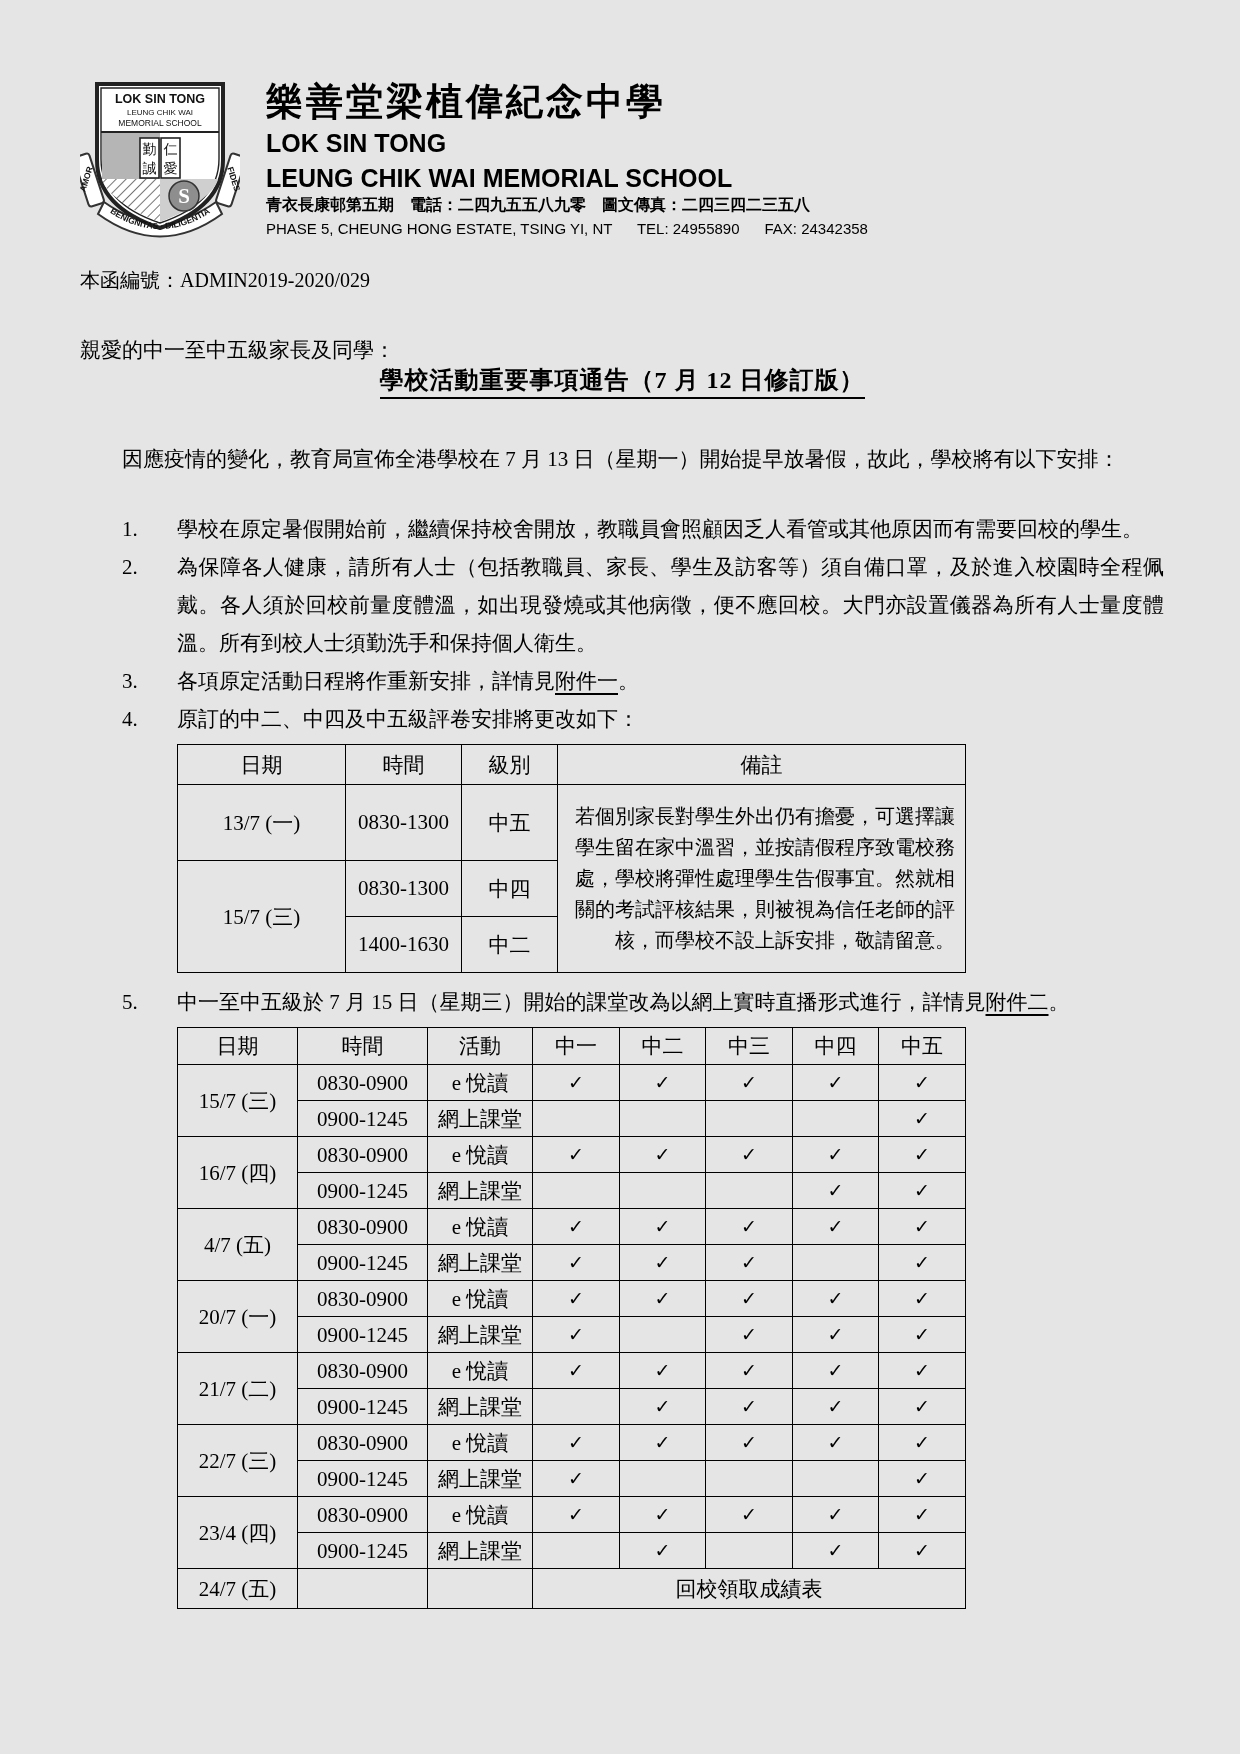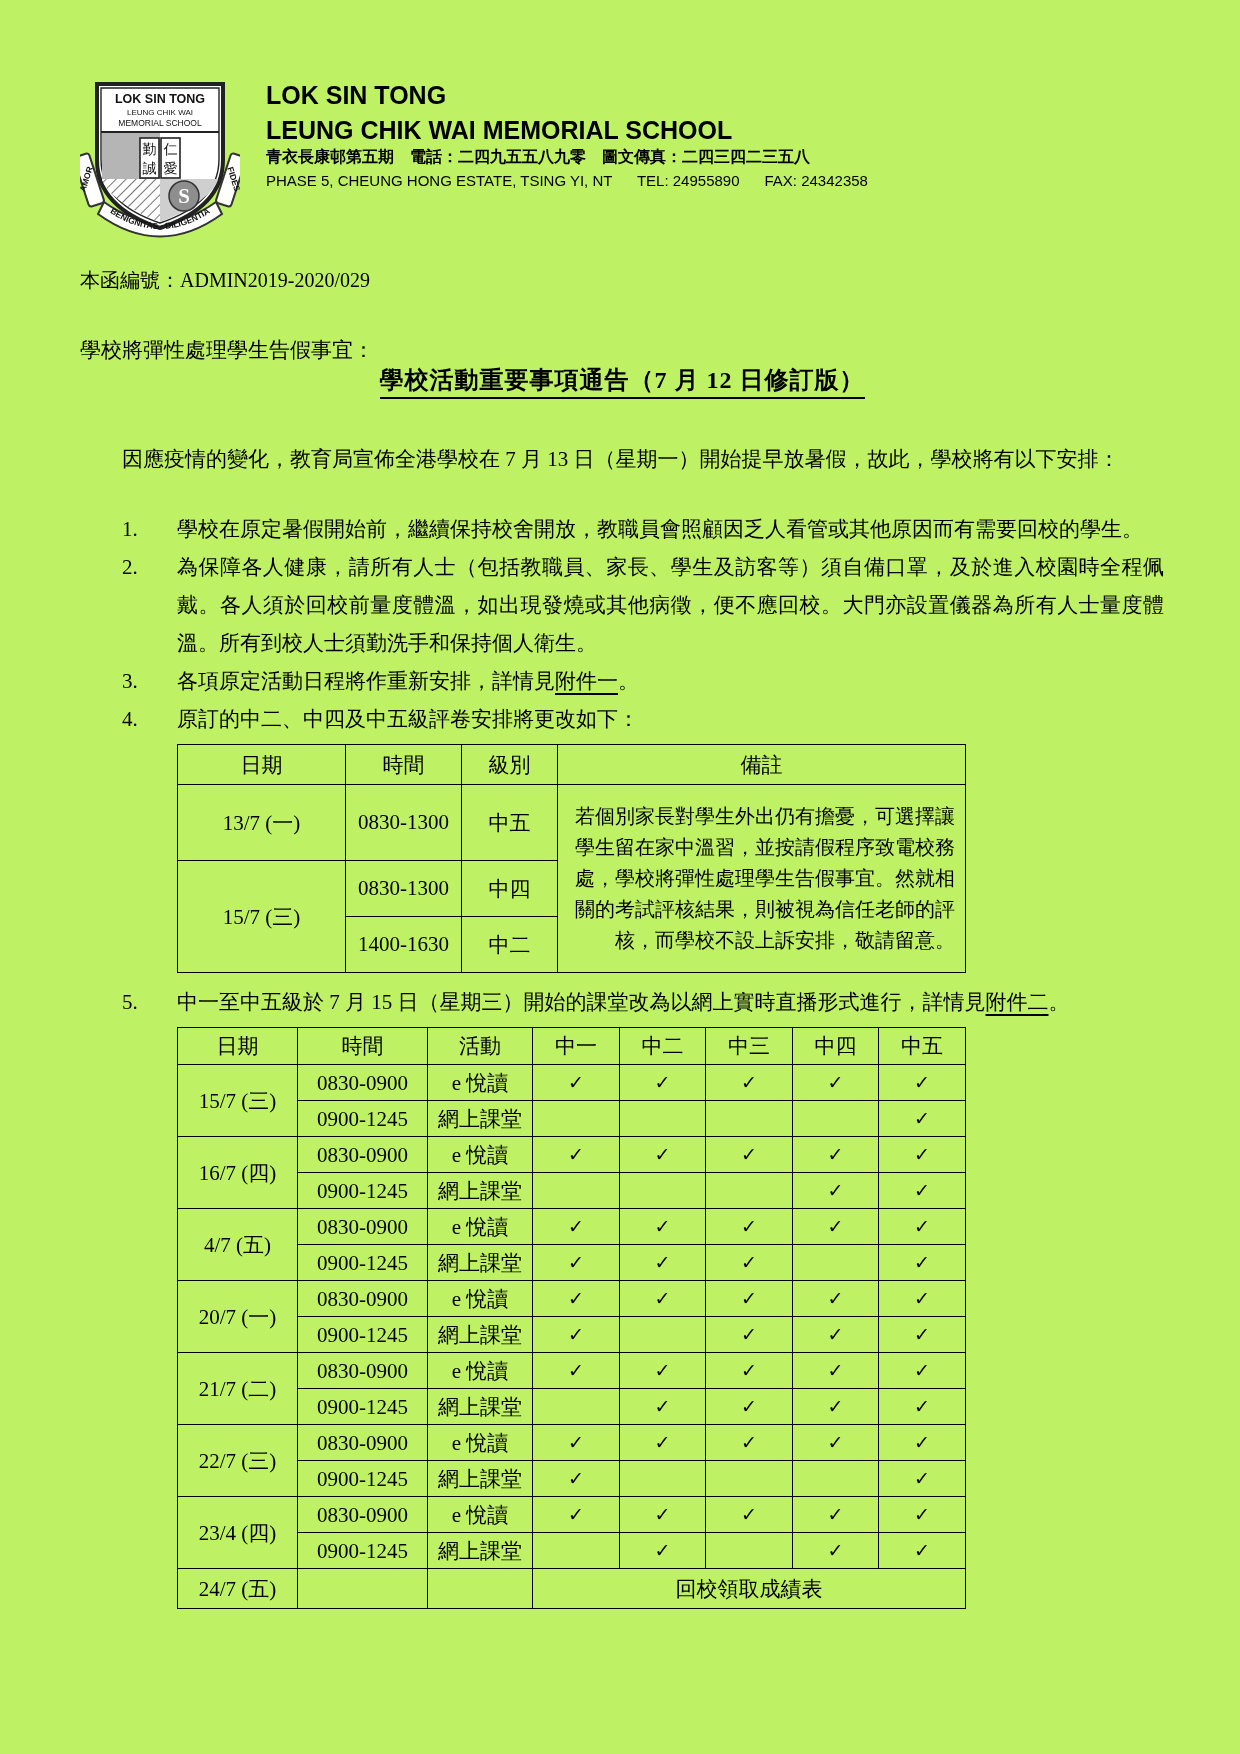--- a/index.html
+++ b/index.html
@@ -1,16 +1,16 @@
 <!DOCTYPE html>
 <html><head>
 <meta charset="utf-8">
 <style>
   html,body{margin:0;padding:0;background:#fff;}
-  .page{width:1240px;height:1754px;background:#bef264;color:#000;position:relative;overflow:hidden;
+  .page{width:1240px;height:1754px;background:#e5e5e5;color:#000;position:relative;overflow:hidden;
         box-sizing:border-box;padding:76px 76px 0 80px;
         font-family:"Liberation Serif","DejaVu Serif",serif;}
   
   .letterhead{display:flex;align-items:flex-start;}
   .logo-box{width:160px;flex:none;margin-right:26px;}
   .school-info{padding-top:2px;}
   .school-zh{font-size:37px;font-weight:bold;letter-spacing:3px;line-height:1.3;}
   .school-en{font-family:"Liberation Sans","DejaVu Sans",sans-serif;font-weight:bold;font-size:25px;line-height:1.38;}
   .addr-zh{font-family:Liberation Mono, monospace;font-weight:600;font-size:16px;white-space:pre;}
   .addr-en{font-family:"Liberation Sans","DejaVu Sans",sans-serif;font-weight:500;font-size:15px;margin-top:4px;white-space:pre;}
@@ -86,30 +86,31 @@
 
         <text x="9" y="104" text-anchor="middle" font-family="Liberation Sans, sans-serif" font-size="8.5" font-weight="bold" fill="#111" transform="rotate(-72 9 104)">AMOR</text>
         <text x="151" y="104" text-anchor="middle" font-family="Liberation Sans, sans-serif" font-size="8.5" font-weight="bold" fill="#111" transform="rotate(72 151 104)">FIDES</text>
         <path id="rbpath" d="M26,134 Q80,172 134,134" fill="none"></path>
         <text font-family="Liberation Sans, sans-serif" font-size="8.5" font-weight="bold" fill="#111">
           <textPath href="#rbpath" startOffset="50%" text-anchor="middle">BENIGNITAS · DILIGENTIA</textPath>
         </text>
       </svg>
     </div>
     <div class="school-info">
+      <div class="school-zh">樂善堂梁植偉紀念中學</div>
       <div class="school-en">LOK SIN TONG</div>
       <div class="school-en">LEUNG CHIK WAI MEMORIAL SCHOOL</div>
       <div class="addr-zh">青衣長康邨第五期　電話：二四九五五八九零　圖文傳真：二四三四二三五八</div>
       <div class="addr-en">PHASE 5, CHEUNG HONG ESTATE, TSING YI, NT      TEL: 24955890      FAX: 24342358</div>
     </div>
   </div>
 
   <div class="ref">本函編號：ADMIN2019-2020/029</div>
 
-  <div class="salutation">學校將彈性處理學生告假事宜：</div>
+  <div class="salutation">親愛的中一至中五級家長及同學：</div>
 
   <div class="title-row">
     <span>學校活動重要事項通告（7 月 12 日修訂版）</span>
   </div>
 
   <p class="intro">因應疫情的變化，教育局宣佈全港學校在 7 月 13 日（星期一）開始提早放暑假，故此，學校將有以下安排：</p>
 
   <div class="list">
 
     <div class="li">

